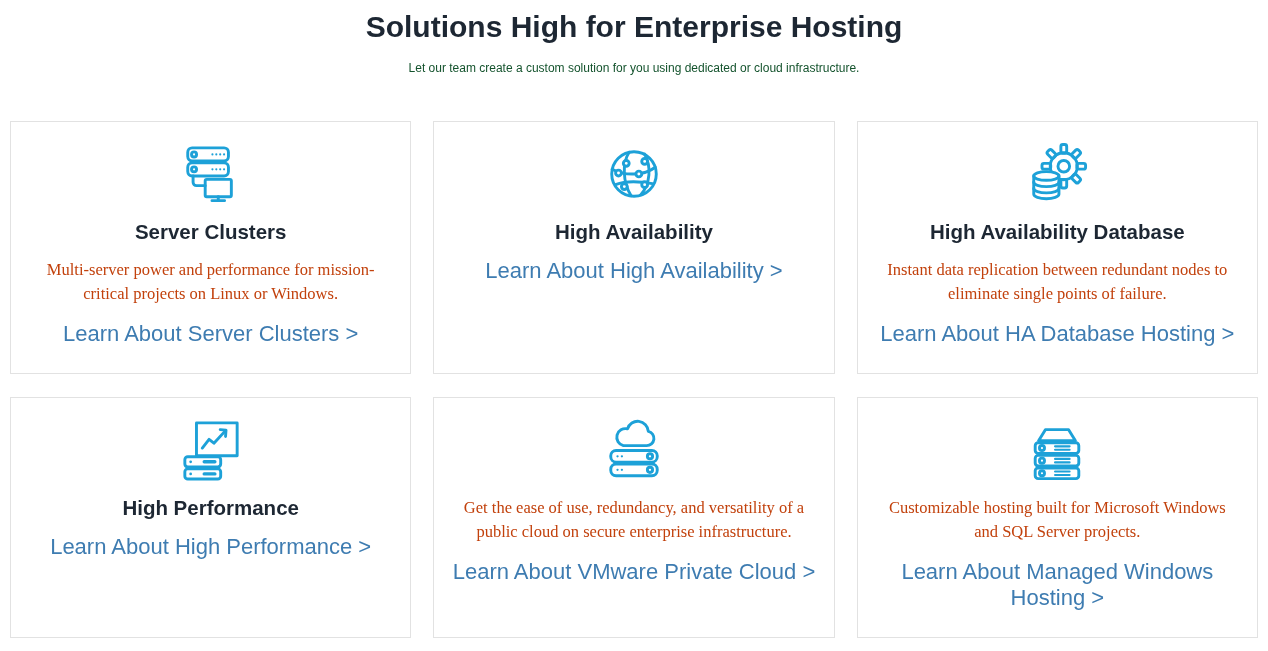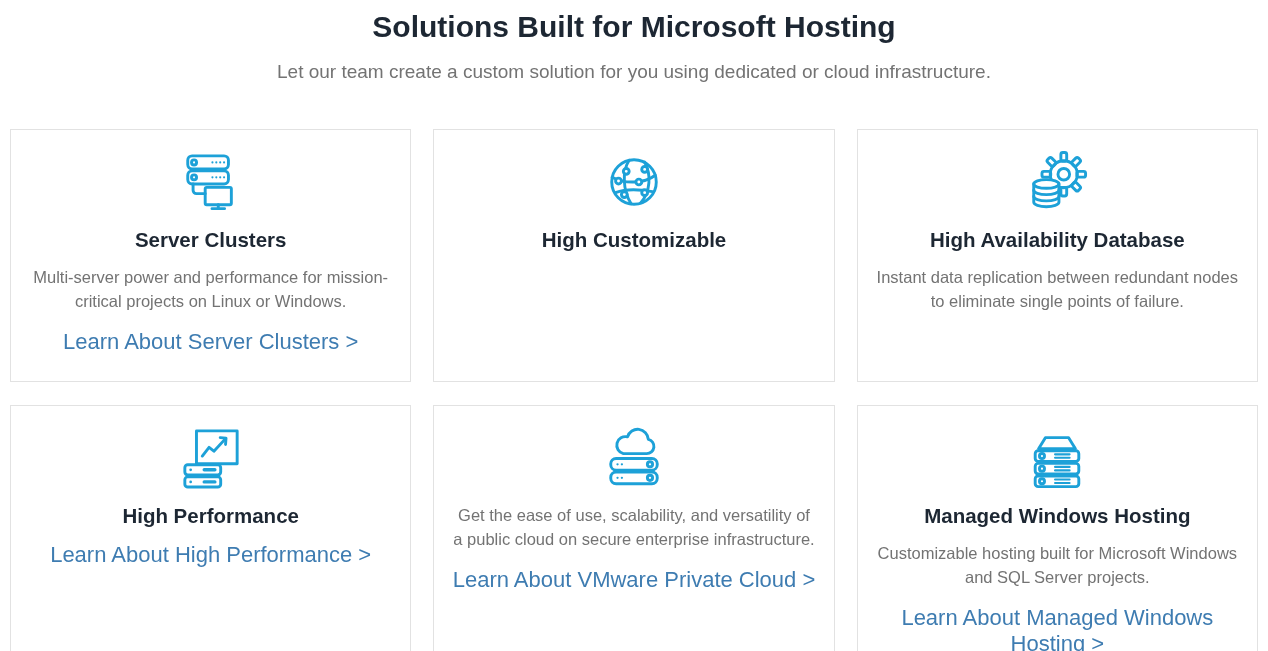--- a/index.html
+++ b/index.html
@@ -13,22 +13,22 @@
   .page { padding: 8px 10px 0 10px; }
   .hero { text-align: center; }
   .hero h1 {
     font-size: 30px;
     font-weight: 700;
     color: #1d2733;
     margin-top: 2px;
   }
   .hero .subtitle {
     margin-top: 17px;
-    font-size: 19px;
-    color: #737373;
+    font-size: 12px;
+    color: #14532d;
   }
   .cards {
     margin-top: 46px;
     display: grid;
     grid-template-columns: repeat(3, 1fr);
     column-gap: 22px;
     row-gap: 23px;
   }
   .card {
     background: #ffffff;
@@ -46,40 +46,41 @@
   }
   .card h2 {
     font-size: 20.5px;
     font-weight: 700;
     color: #1d2733;
     margin-bottom: 14px;
   }
   .card p {
     font-size: 16.5px;
     line-height: 1.45;
-    color: #737373;
+    color: #c2410c;
     margin: 7px auto 15px auto;
     max-width: 372px;
+    font-family: Liberation Serif, serif;
   }
   .card a.learn-link {
     display: inline-block;
     font-size: 22px;
     color: #3e7cb1;
     text-decoration: none;
     cursor: pointer;
   }
   .icon svg { display: block; }
 </style>
 </head>
 <body>
 
 <div class="page">
 
   <div class="hero">
-    <h1>Solutions Built for Microsoft Hosting</h1>
+    <h1>Solutions High for Enterprise Hosting</h1>
     <div class="subtitle">Let our team create a custom solution for you using dedicated or cloud infrastructure.</div>
   </div>
 
   <div class="cards">
 
     <div class="card">
       <div class="icon-wrap icon">
         <svg width="62" height="62" viewBox="0 0 64 64" fill="none" stroke="#1da1d8" stroke-width="3" stroke-linecap="round" stroke-linejoin="round">
           <rect x="8" y="5" width="42" height="13.5" rx="4.5"></rect>
           <circle cx="14.5" cy="11.8" r="2.6"></circle>
@@ -118,21 +119,22 @@
           <g fill="#ffffff">
             <circle cx="24" cy="21" r="3"></circle>
               <circle cx="43" cy="19" r="3"></circle>
             <circle cx="16" cy="31" r="3"></circle>
               <circle cx="37" cy="32" r="3"></circle>
             <circle cx="22" cy="45" r="3"></circle>
               <circle cx="43" cy="43" r="3"></circle>
           </g>
         </svg>
       </div>
-      <h2>High Customizable</h2>
+      <h2>High Availability</h2>
+      <a class="learn-link">Learn About High Availability &gt;</a>
     </div>
 
     <div class="card">
       <div class="icon-wrap icon">
         <svg width="62" height="62" viewBox="0 0 64 64" fill="none" stroke="#1da1d8" stroke-width="3" stroke-linecap="round" stroke-linejoin="round">
           <g>
             <rect x="36" y="1.5" width="6" height="9" rx="2" transform="rotate(0 39 24)"></rect>
             <rect x="36" y="1.5" width="6" height="9" rx="2" transform="rotate(45 39 24)"></rect>
             <rect x="36" y="1.5" width="6" height="9" rx="2" transform="rotate(90 39 24)"></rect>
             <rect x="36" y="1.5" width="6" height="9" rx="2" transform="rotate(135 39 24)"></rect>
@@ -145,20 +147,21 @@
           </g>
           <path d="M8 34 a13 4.5 0 0 1 26 0 v19 a13 4.5 0 0 1 -26 0 z" fill="#ffffff" stroke="none"></path>
           <ellipse cx="21" cy="34" rx="13" ry="4.5"></ellipse>
           <path d="M8 34 v19 a13 4.5 0 0 0 26 0 v-19"></path>
           <path d="M8 40.5 a13 4.5 0 0 0 26 0"></path>
           <path d="M8 47 a13 4.5 0 0 0 26 0"></path>
         </svg>
       </div>
       <h2>High Availability Database</h2>
       <p>Instant data replication between redundant nodes to eliminate single points of failure.</p>
+      <a class="learn-link">Learn About HA Database Hosting &gt;</a>
     </div>
 
     <div class="card">
       <div class="icon-wrap icon">
         <svg width="62" height="62" viewBox="0 0 64 64" fill="none" stroke="#1da1d8" stroke-width="3" stroke-linecap="round" stroke-linejoin="round">
           <rect x="17" y="4" width="42" height="34"></rect>
           <polyline points="23 30, 30 21, 35 25, 47 12"></polyline>
           <polyline points="41.5 11, 47.5 11.5, 47 18"></polyline>
           <rect x="5" y="39" width="37" height="10.5" rx="3" fill="#ffffff"></rect>
           <rect x="5" y="51.5" width="37" height="10.5" rx="3" fill="#ffffff"></rect>
@@ -182,38 +185,37 @@
           <g fill="#1da1d8" stroke="none">
             <circle cx="15" cy="38.5" r="1.2"></circle>
               <circle cx="19.5" cy="38.5" r="1.2"></circle>
             <circle cx="15" cy="52.5" r="1.2"></circle>
               <circle cx="19.5" cy="52.5" r="1.2"></circle>
           </g>
           <circle cx="48.5" cy="38.5" r="2.7"></circle>
           <circle cx="48.5" cy="52.5" r="2.7"></circle>
         </svg>
       </div>
-      <p>Get the ease of use, scalability, and versatility of a public cloud on secure enterprise infrastructure.</p>
+      <p>Get the ease of use, redundancy, and versatility of a public cloud on secure enterprise infrastructure.</p>
       <a class="learn-link">Learn About VMware Private Cloud &gt;</a>
     </div>
 
     <div class="card">
       <div class="icon-wrap icon">
         <svg width="62" height="62" viewBox="0 0 64 64" fill="none" stroke="#1da1d8" stroke-width="3" stroke-linecap="round" stroke-linejoin="round">
           <polygon points="20 11, 44 11, 51 22.5, 13 22.5"></polygon>
           <rect x="9.5" y="24.5" width="45" height="11" rx="3"></rect>
           <rect x="9.5" y="37.5" width="45" height="11" rx="3"></rect>
           <rect x="9.5" y="50.5" width="45" height="11" rx="3"></rect>
           <circle cx="16.5" cy="30" r="2.6"></circle>
           <circle cx="16.5" cy="43" r="2.6"></circle>
           <circle cx="16.5" cy="56" r="2.6"></circle>
           <path d="M30 28.2 h15 M30 31.8 h15" stroke-width="2.2"></path>
           <path d="M30 41.2 h15 M30 44.8 h15" stroke-width="2.2"></path>
           <path d="M30 54.2 h15 M30 57.8 h15" stroke-width="2.2"></path>
         </svg>
       </div>
-      <h2>Managed Windows Hosting</h2>
       <p>Customizable hosting built for Microsoft Windows and SQL Server projects.</p>
       <a class="learn-link">Learn About Managed Windows Hosting &gt;</a>
     </div>
 
   </div>
 </div>
 
 </body></html>

